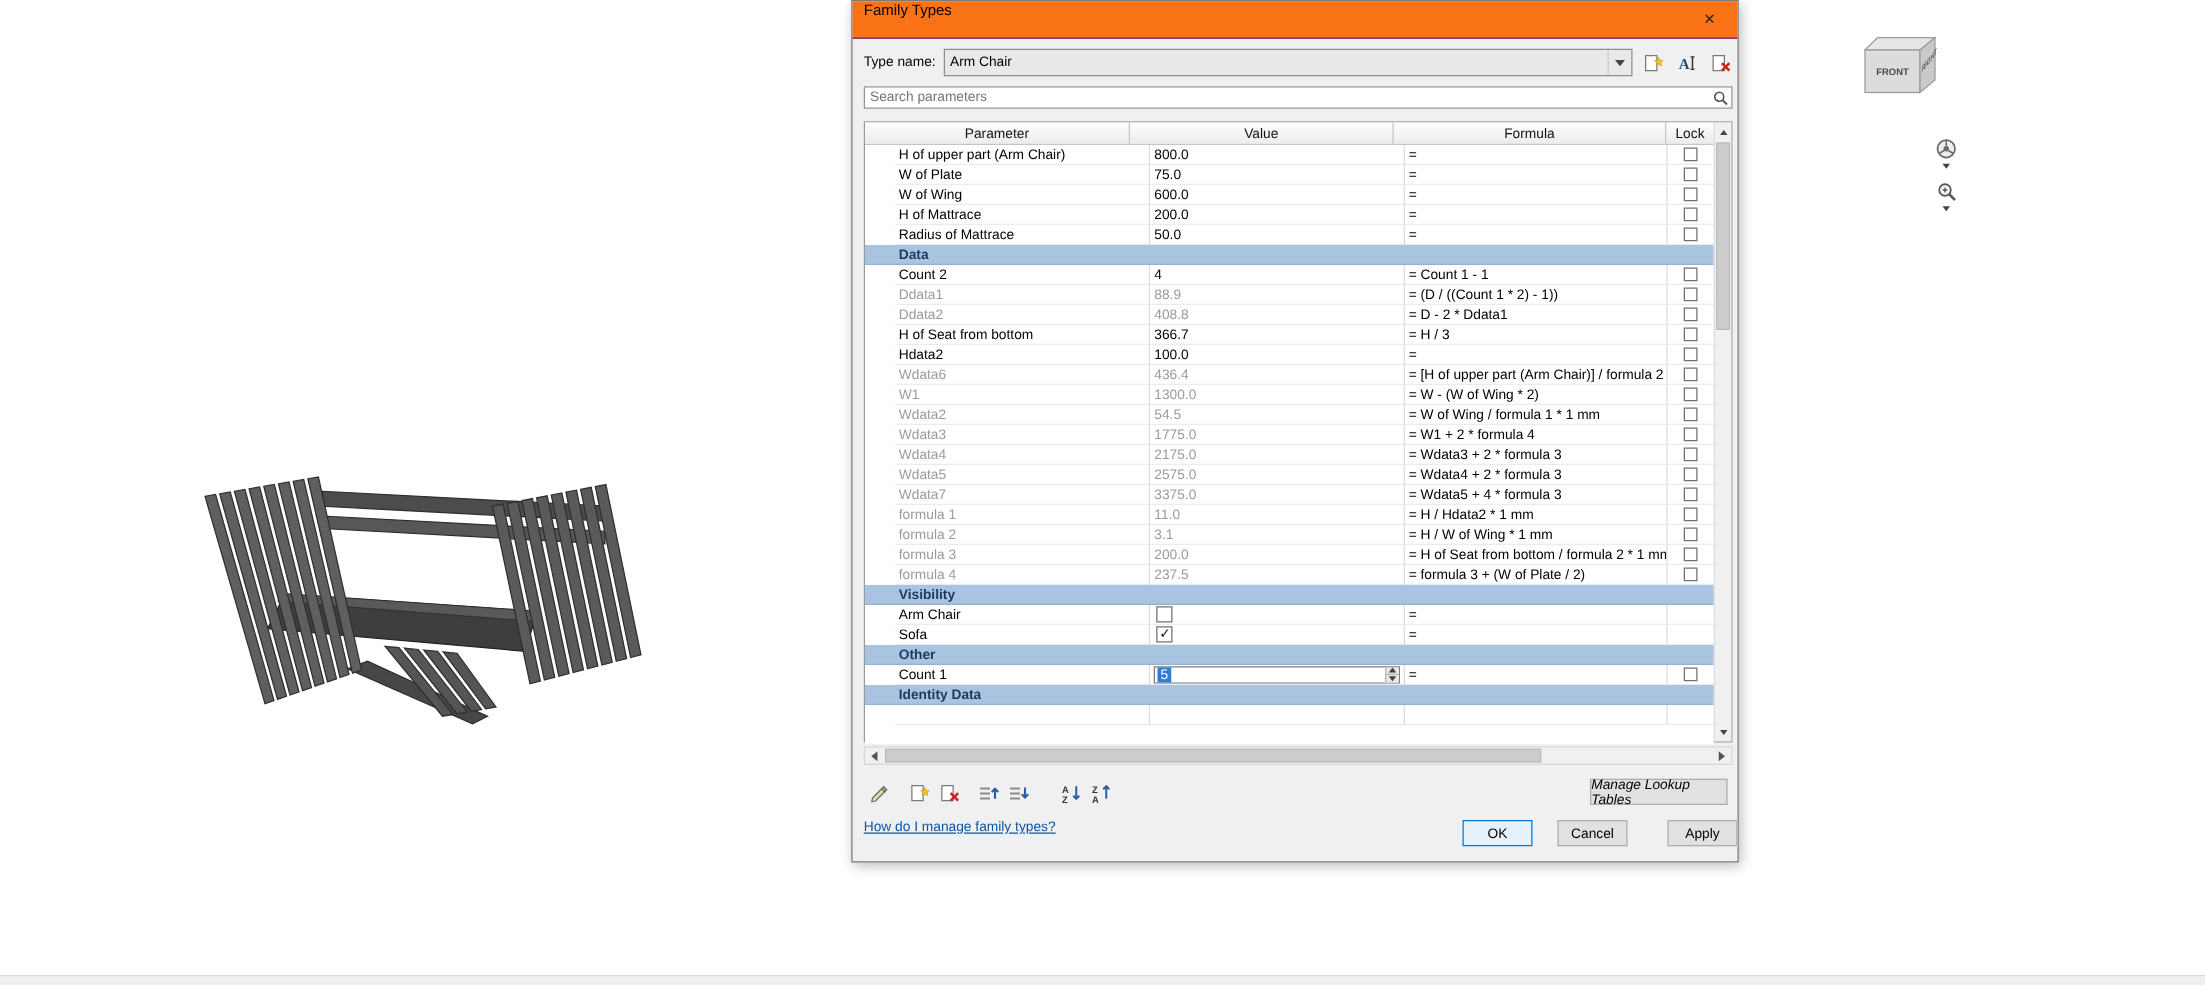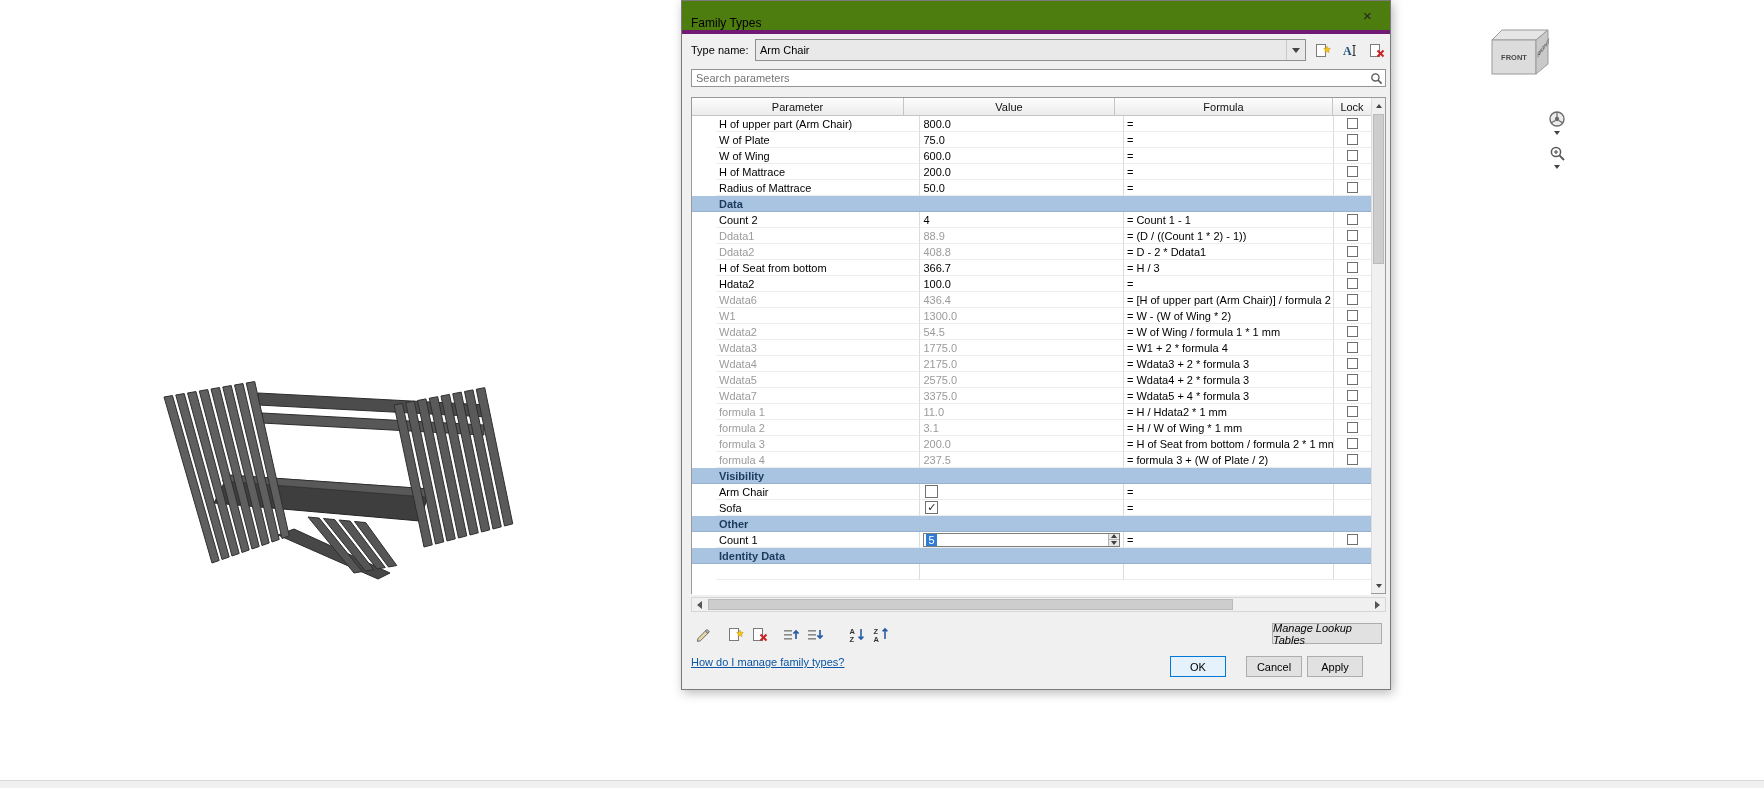--- a/index.html
+++ b/index.html
@@ -1,21 +1,21 @@
 <!DOCTYPE html>
 <html><head>
 <meta charset="utf-8">
 <style>
   html,body{margin:0;padding:0;width:1764px;height:788px;background:#ffffff;
     font-family:"Liberation Sans",sans-serif;position:relative;overflow:hidden;color:#000;}
 
   
   .dialog{position:absolute;left:681px;top:0;width:710px;height:690px;background:#f0f0f0;
     border:1px solid #7a7a7a;box-shadow:2px 3px 10px rgba(0,0,0,.28);box-sizing:border-box;}
-  .titlebar{height:29px;background:#4d7c0f;display:flex;align-items:flex-end;border-bottom:4px solid #701a75;}
+  .titlebar{height:29px;background:#f97316;display:flex;align-items:flex-start;border-bottom:1px solid #701a75;}
   .titlebar .title{flex:1;font-size:12px;padding-left:9px;}
   .close-btn{width:45px;height:29px;display:flex;align-items:center;justify-content:center;
     font-size:15px;color:#222;cursor:default;}
 
   
   .type-row{position:absolute;left:9px;top:38px;width:696px;height:22px;display:flex;align-items:center;}
   .type-label{font-size:11px;width:64px;}
   .combo{flex:1;height:22px;background:#e9e9e9;border:1px solid #8f8f8f;display:flex;align-items:center;
     box-sizing:border-box;position:relative;}
   .combo .combo-text{font-size:11px;padding-left:4px;flex:1;}
@@ -78,21 +78,21 @@
   .grp-gap{width:8px;}.grp-gap.big{width:18px;}
   .manage-btn{position:absolute;right:8px;top:622px;width:110px;height:21px;background:#e1e1e1;border:1px solid #adadad;
     font-size:11px;display:flex;align-items:center;justify-content:center;box-sizing:border-box;font-style:italic;}
 
   .help-link{position:absolute;left:9px;top:655px;font-size:11px;color:#0a55a5;text-decoration:underline;}
 
   .btn{position:absolute;top:655px;height:21px;width:56px;background:#e1e1e1;border:1px solid #adadad;
     font-size:11px;display:flex;align-items:center;justify-content:center;box-sizing:border-box;}
   .btn.ok{right:164px;background:#e5f1fb;border:1px solid #0078d7;}
   .btn.cancel{right:88px;}
-  .btn.apply{right:27px;}
+  .btn.apply{right:0;}
 
   
   .chair-wrap{position:absolute;left:158px;top:375px;}
   .viewcube-wrap{position:absolute;left:1486px;top:24px;}
   .navbar{position:absolute;left:1544px;top:110px;width:26px;display:flex;flex-direction:column;align-items:center;}
   .nav-item{display:flex;flex-direction:column;align-items:center;margin-bottom:10px;}
   .nav-chev{margin-top:3px;}
   .bottom-strip{position:absolute;left:0;bottom:0;width:1764px;height:8px;background:#f0f0f0;border-top:1px solid #d9d9d9;box-sizing:border-box;}
 </style>
 </head>

